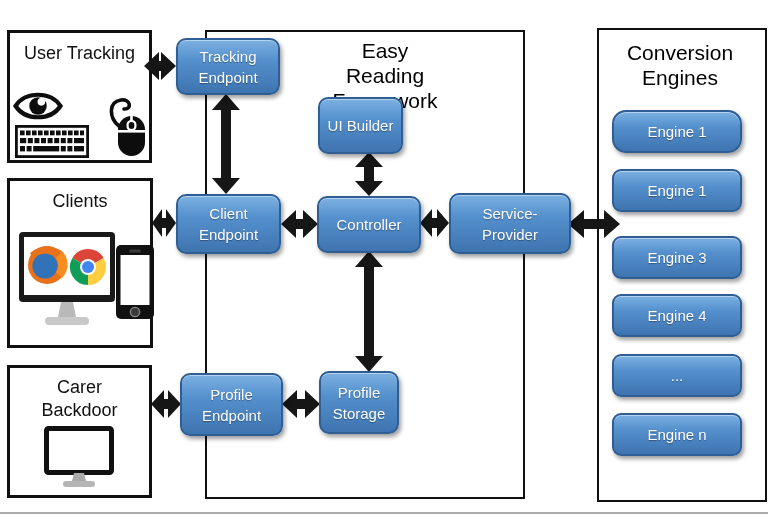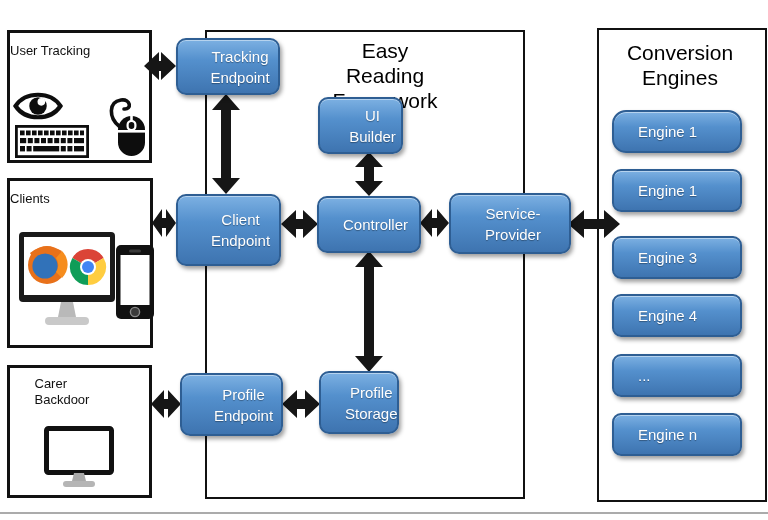--- a/index.html
+++ b/index.html
@@ -3,33 +3,32 @@
 <meta charset="utf-8">
 <style>
   html,body{margin:0;padding:0;background:#fff;}
   .canvas{
     position:relative; width:768px; height:520px; background:#fff; overflow:hidden;
     font-family:"Liberation Sans", sans-serif; color:#111;
   }
   
   .panel{ position:absolute; background:#fff; border:3px solid #111; z-index:1; }
   .container{ position:absolute; background:#fff; border:2px solid #111; z-index:1; }
-  .panel-title{ margin-top:10px; text-align:left; font-size:13px; color:#111; }
+  .panel-title{ margin-top:10px; text-align:center; font-size:18px; color:#111; }
   .panel-title.narrow{ width:90px; margin:8px auto 0; line-height:1.25; }
   .big-title{ position:absolute; text-align:center; font-size:21px; line-height:25px; color:#000; }
   
   .node{
-    position:absolute; z-index:4; display:flex; align-items:center; justify-content:flex-start;
+    position:absolute; z-index:4; display:flex; align-items:center; justify-content:center;
     text-align:center; color:#fff; font-size:15px; line-height:1.4;
     background:linear-gradient(180deg,#7CB0E2 0%, #5490CD 38%, #3E74B0 100%);
     border:2px solid #2E5E93; border-radius:10px;
     box-shadow:2px 3px 4px rgba(0,0,0,.38), inset 0 1px 0 rgba(255,255,255,.45);
     text-shadow:0 1px 1px rgba(0,0,0,.35);
     box-sizing:border-box;
-    padding-left:24px;
   }
   .node.engine{ border-radius:9px; }
   .sp-label{ width:76px; }
   
   .arrow{ position:absolute; z-index:3; }
   .arrow polygon{ fill:#161616; }
   .icon{ position:absolute; }
   .bottom-rule{ position:absolute; left:0; top:512px; width:768px; height:2px; background:#ababab; }
 </style>
 </head>
@@ -156,21 +155,21 @@
   </div>
 
   <div class="node" style="left:176px; top:38px; width:104px; height:57px;">
     <span>Tracking Endpoint</span>
     </div>
 
   <div class="node" style="left:318px; top:97px; width:85px; height:57px;">
     <span>UI Builder</span>
     </div>
 
-  <div class="node" style="left:176px; top:194px; width:105px; height:72px;">
+  <div class="node" style="left:176px; top:194px; width:105px; height:60px;">
     <span>Client Endpoint</span>
     </div>
 
   <div class="node" style="left:317px; top:196px; width:104px; height:57px;">
     <span>Controller</span>
     </div>
 
   <div class="node" style="left:449px; top:193px; width:122px; height:61px;">
     <span class="sp-label">Service-Provider</span>
     </div>

